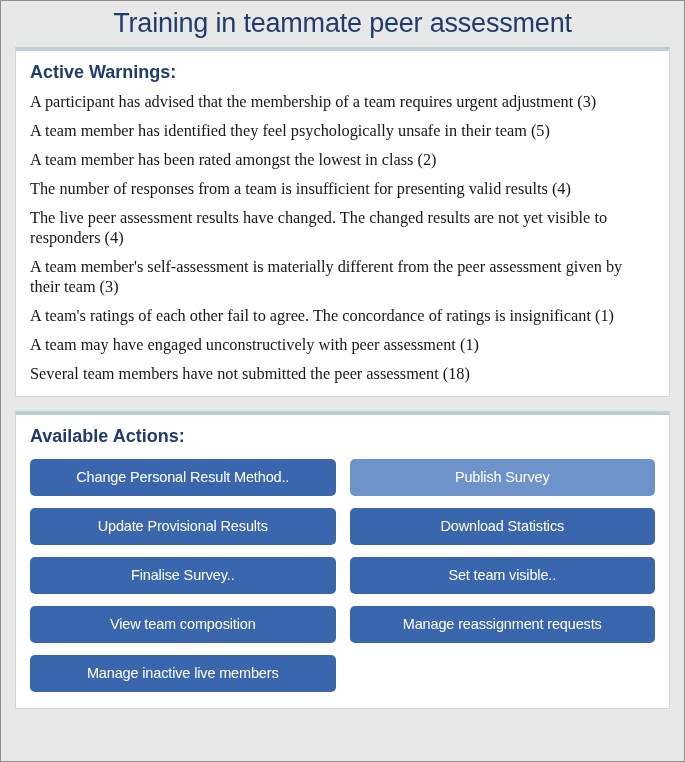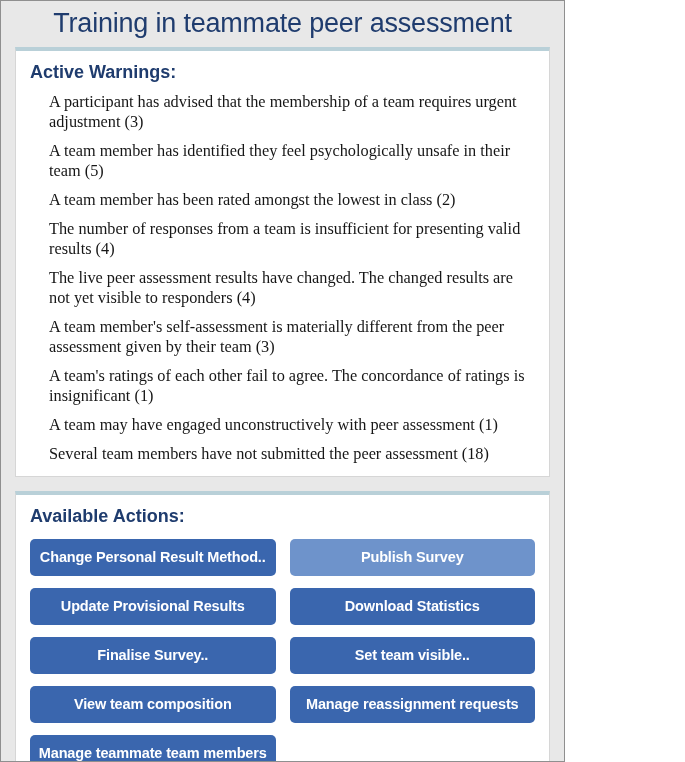--- a/index.html
+++ b/index.html
@@ -8,21 +8,21 @@
     padding: 0;
     background: #ffffff;
   }
   body {
     font-family: "Liberation Sans", sans-serif;
     -webkit-font-smoothing: antialiased;
   }
 
   .screen {
     position: relative;
-    width: 565px;
+    width: 685px;
     height: 762px;
     box-sizing: border-box;
     background: #e8e8e8;
     border: 1px solid #8f8f8f;
     overflow: hidden;
   }
 
   
   .page-title {
     margin: 0;
@@ -63,21 +63,20 @@
     list-style: none;
     margin: 0;
     padding: 0 14px 0 14px;
   }
   .warning-item {
     font-family: "Liberation Serif", serif;
     font-size: 16.3px;
     line-height: 20px;
     color: #161616;
     padding: 4.5px 0 4.5px 0;
-    margin-left: 19px;
   }
 
   
   .actions-panel {
     margin-top: 14px;
     padding-bottom: 16px;
   }
   .actions-grid {
     display: grid;
     grid-template-columns: 1fr 1fr;
@@ -96,21 +95,20 @@
     color: #ffffff;
     font-family: "Liberation Sans", sans-serif;
     font-size: 14.5px;
     line-height: 17px;
     letter-spacing: -0.15px;
     text-align: center;
     padding: 0 6px;
     cursor: pointer;
     white-space: nowrap;
     overflow: hidden;
-    font-weight: bold;
   }
   .action-btn.secondary {
     background: #6e93cb;
   }
 </style>
 </head>
 <body>
 
 <div class="screen">
 
@@ -135,17 +133,17 @@
     <h2 class="panel-heading">Available Actions:</h2>
     <div class="actions-grid" id="actions-grid">
         <button class="action-btn">Change Personal Result Method..</button>
         <button class="action-btn secondary">Publish Survey</button>
         <button class="action-btn">Update Provisional Results</button>
         <button class="action-btn">Download Statistics</button>
         <button class="action-btn">Finalise Survey..</button>
         <button class="action-btn">Set team visible..</button>
         <button class="action-btn">View team composition</button>
         <button class="action-btn">Manage reassignment requests</button>
-        <button class="action-btn">Manage teammate team members</button>
+        <button class="action-btn">Manage inactive live members</button>
       </div>
   </section>
 
 </div>
 
 </body></html>

